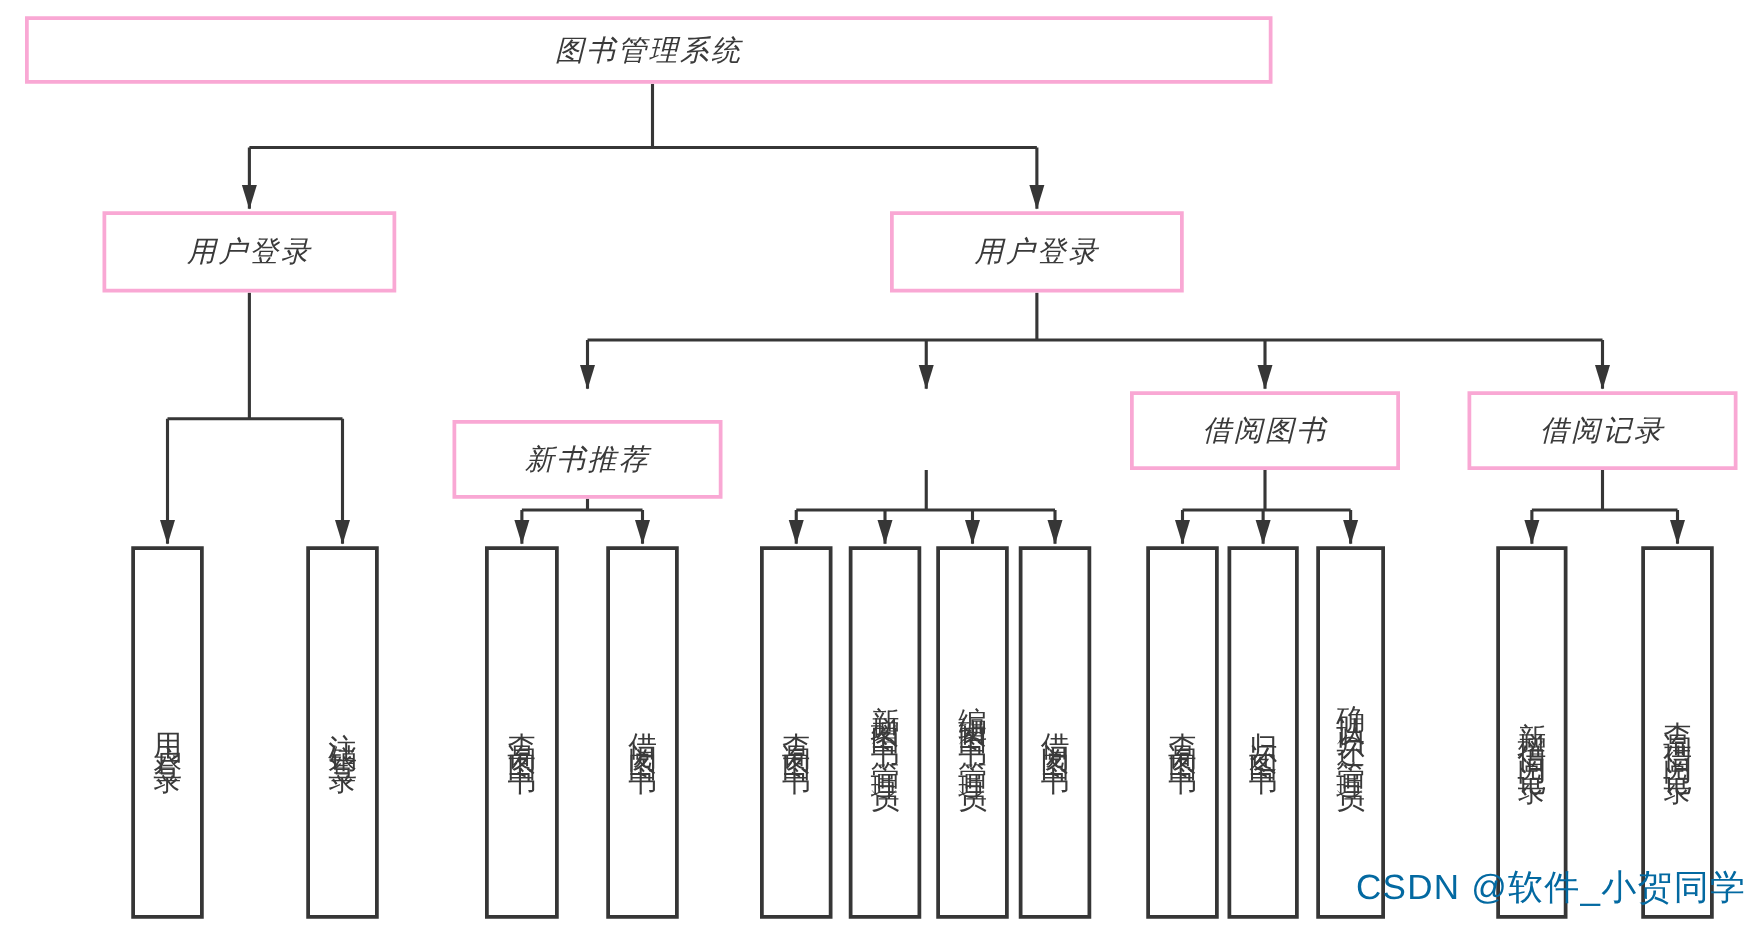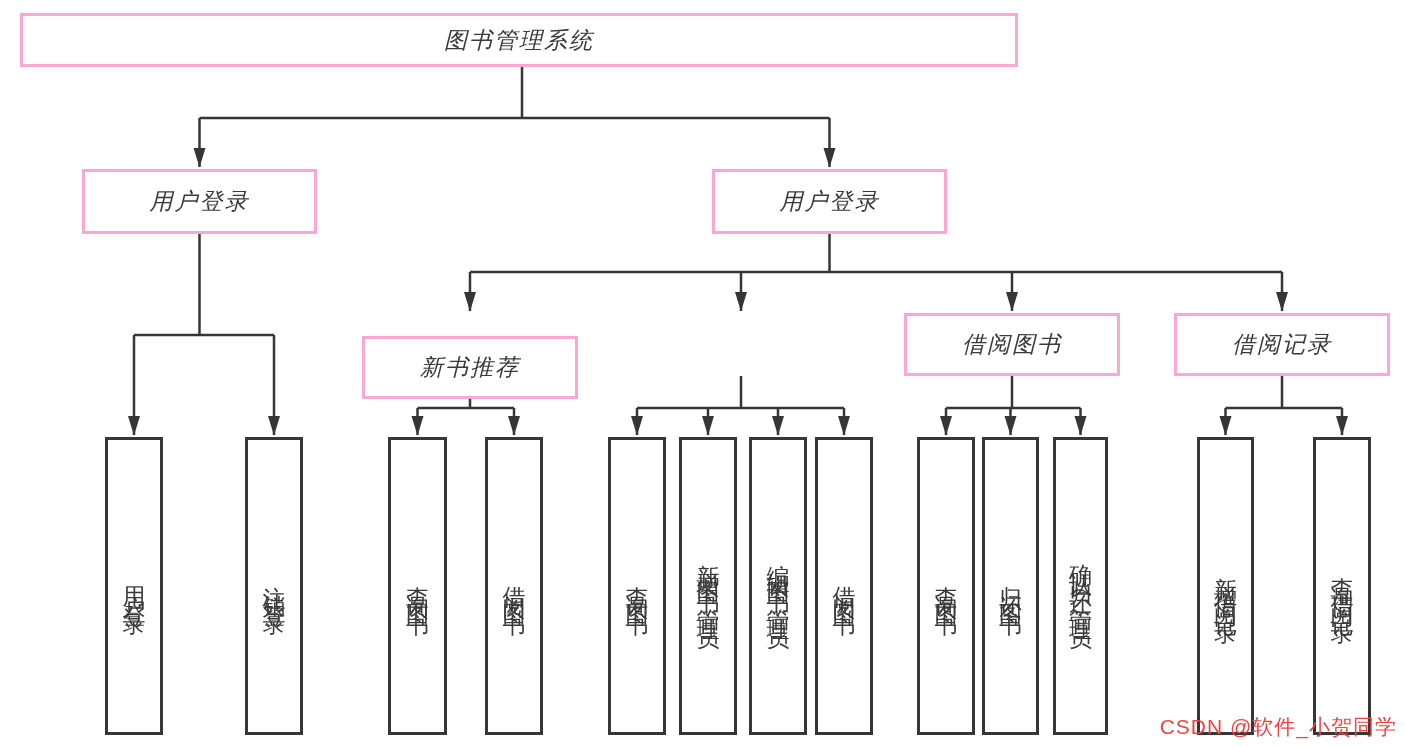--- a/index.html
+++ b/index.html
@@ -35,21 +35,21 @@
   
   .lf{top:437px;height:298px;}
   .l-g1a{left:105px;width:58px;}  .l-g1b{left:245px;width:58px;}
   .l-g2a{left:388px;width:59px;}  .l-g2b{left:485px;width:58px;}
   .l-g3a{left:608px;width:58px;}  .l-g3b{left:679px;width:58px;}
   .l-g3c{left:749px;width:58px;}  .l-g3d{left:815px;width:58px;}
   .l-g4a{left:917px;width:58px;}  .l-g4b{left:982px;width:57px;}
   .l-g4c{left:1053px;width:55px;}
   .l-g5a{left:1197px;width:57px;} .l-g5b{left:1313px;width:58px;}
   .watermark{
-    position:absolute;right:8px;bottom:6px;color:#ef4444;font-size:21px;
+    position:absolute;right:8px;bottom:18px;color:#0369a1;font-size:28px;
     letter-spacing:1px;white-space:nowrap;
   }
 </style>
 </head>
 <body>
 
 <div class="stage">
 
   <svg class="wires" width="1405" height="747" viewBox="0 0 1405 747" fill="none" stroke="#363636" stroke-width="2.5">
     <defs>

